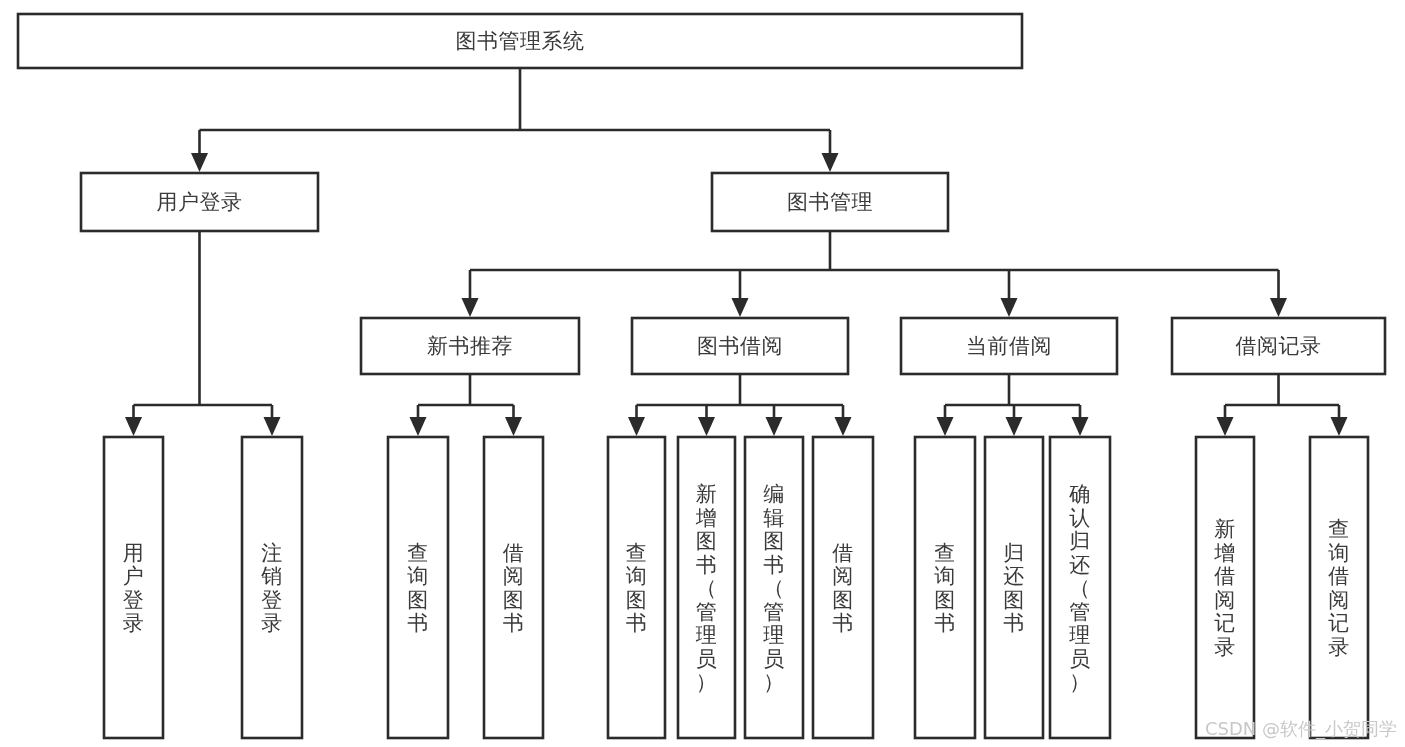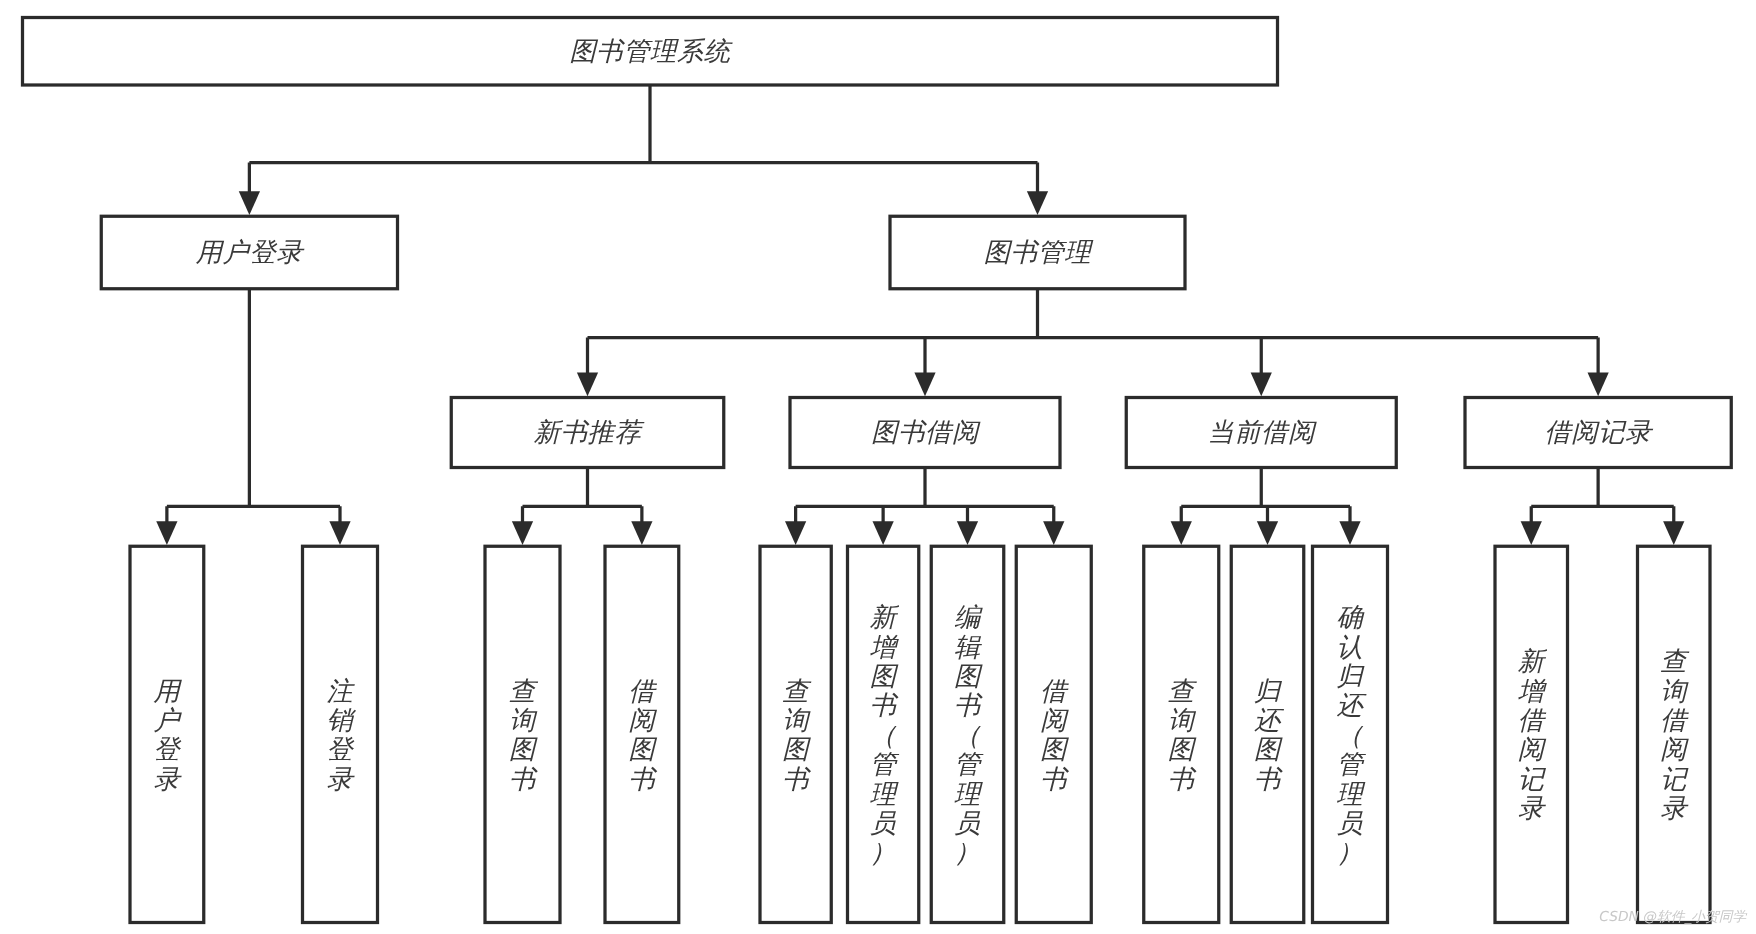--- a/index.html
+++ b/index.html
@@ -14,21 +14,20 @@
     position: relative;
     overflow: hidden;
     font-family: "DejaVu Sans", "Liberation Sans", sans-serif;
   }
   #diagram-root {
     position: absolute;
     left: 0;
     top: 0;
     width: 1405px;
     height: 747px;
-    font-style: italic;
   }
   svg.diagram {
     display: block;
     width: 1405px;
     height: 747px;
     background: #ffffff;
   }
   .node-rect {
     fill: #ffffff;
     stroke: #2b2b2b;
@@ -57,21 +56,21 @@
   }
   .arrow-head {
     fill: #2b2b2b;
     stroke: none;
   }
   .watermark {
     position: absolute;
     right: 8px;
     bottom: 6px;
     font-family: "DejaVu Sans", "Liberation Sans", sans-serif;
-    font-size: 11px;
+    font-size: 18px;
     color: #c8c8c8;
     white-space: nowrap;
     pointer-events: none;
     user-select: none;
     margin-top: 43px;
   }
 </style>
 </head>
 <body>
 

